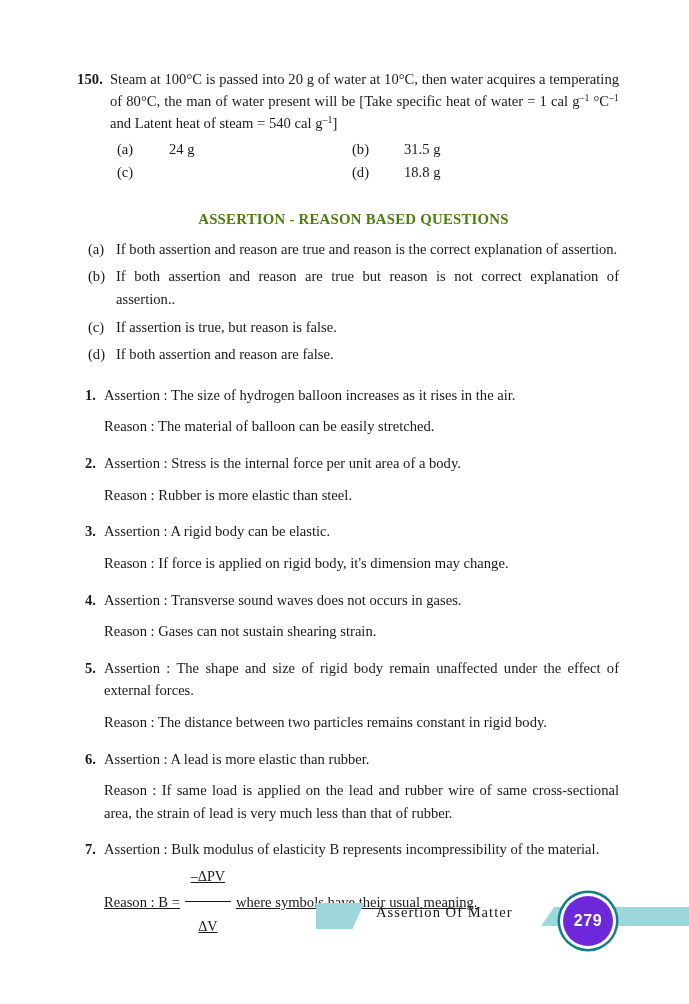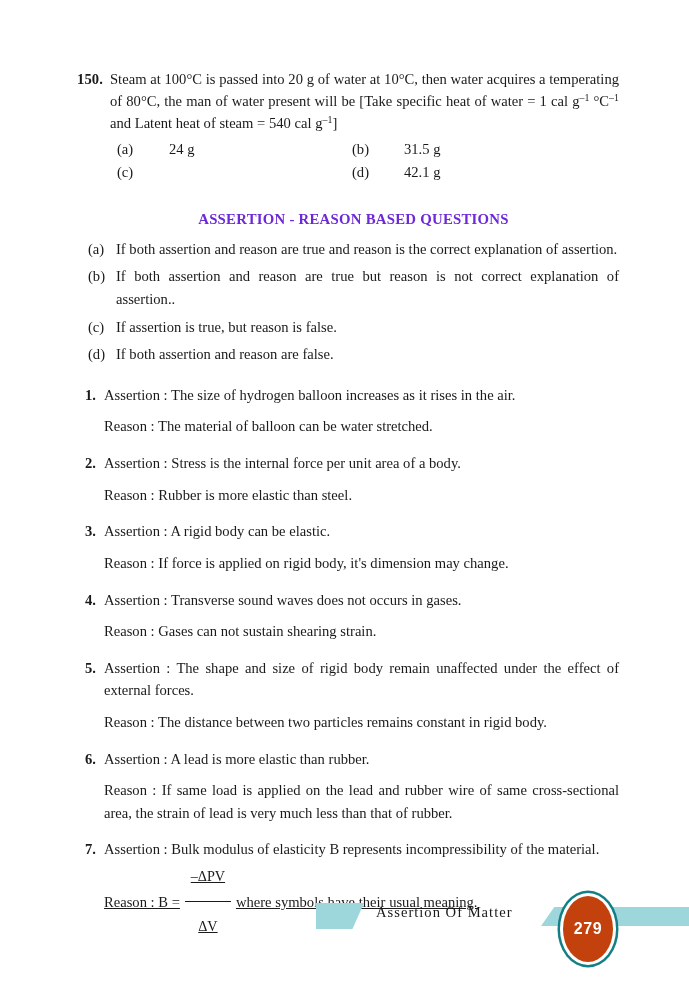--- a/index.html
+++ b/index.html
@@ -77,21 +77,21 @@
     width: 52px;
     flex: 0 0 52px;
   }
   .opt-val {
     flex: 1 1 auto;
   }
 
   
   .section-heading {
     text-align: center;
-    color: #6d28d9;
+    color: #4d7c0f;
     font-weight: bold;
     font-size: 14.8px;
     letter-spacing: 0.25px;
     margin-top: 26px;
     margin-left: 14px;
     margin-right: 0;
   }
 
   
   .direction {
@@ -225,23 +225,23 @@
     width: 148px;
     height: 19px;
     background: #9dd7dc;
     clip-path: polygon(9% 0, 100% 0, 100% 100%, 0 100%);
   }
   .page-badge {
     position: absolute;
     left: 563px;
     top: 896px;
     width: 50px;
-    height: 66px;
+    height: 50px;
     border-radius: 50%;
-    background: #c2410c;
+    background: #6d28d9;
     box-shadow: 0 0 0 3px #ffffff, 0 0 0 5.5px #137f85;
     display: flex;
     align-items: center;
     justify-content: center;
   }
   .page-badge-num {
     color: #ffffff;
     font-family: "Liberation Sans", sans-serif;
     font-weight: bold;
     font-size: 16px;
@@ -270,21 +270,21 @@
           <span class="opt-key">(b)</span>
           <span class="opt-val">31.5 g</span>
         </div>
       </div>
       <div class="opt-row">
         <div class="opt">
           <span class="opt-key">(c)</span>
         </div>
         <div class="opt">
           <span class="opt-key">(d)</span>
-          <span class="opt-val">42.1 g</span>
+          <span class="opt-val">18.8 g</span>
         </div>
       </div>
     </div>
 
     <div class="section-heading">ASSERTION - REASON BASED QUESTIONS</div>
 
 
     <div class="choices">
       <div class="choice">
         <span class="choice-key">(a)</span>
@@ -303,21 +303,21 @@
         <span class="choice-text">If both assertion and reason are false.</span>
       </div>
     </div>
 
     <div class="ar-list">
 
       <div class="ar-item">
         <div class="ar-num">1.</div>
         <div class="ar-body">
           <div class="ar-assertion">Assertion : The size of hydrogen balloon increases as it rises in the air.</div>
-          <div class="ar-reason">Reason : The material of balloon can be water stretched.</div>
+          <div class="ar-reason">Reason : The material of balloon can be easily stretched.</div>
         </div>
       </div>
 
       <div class="ar-item">
         <div class="ar-num">2.</div>
         <div class="ar-body">
           <div class="ar-assertion">Assertion : Stress is the internal force per unit area of a body.</div>
           <div class="ar-reason">Reason : Rubber is more elastic than steel.</div>
         </div>
       </div>

